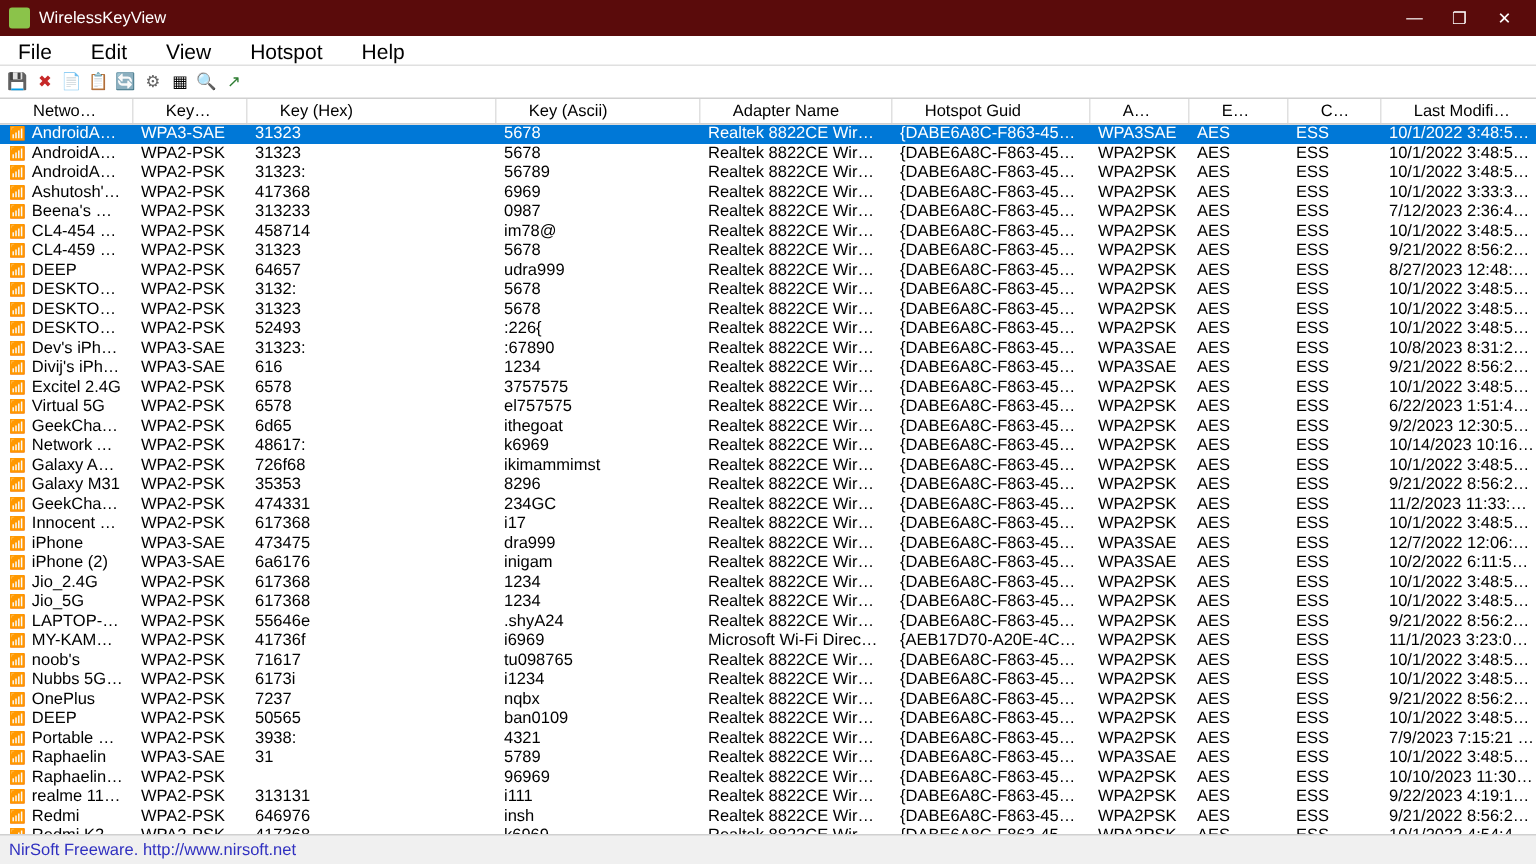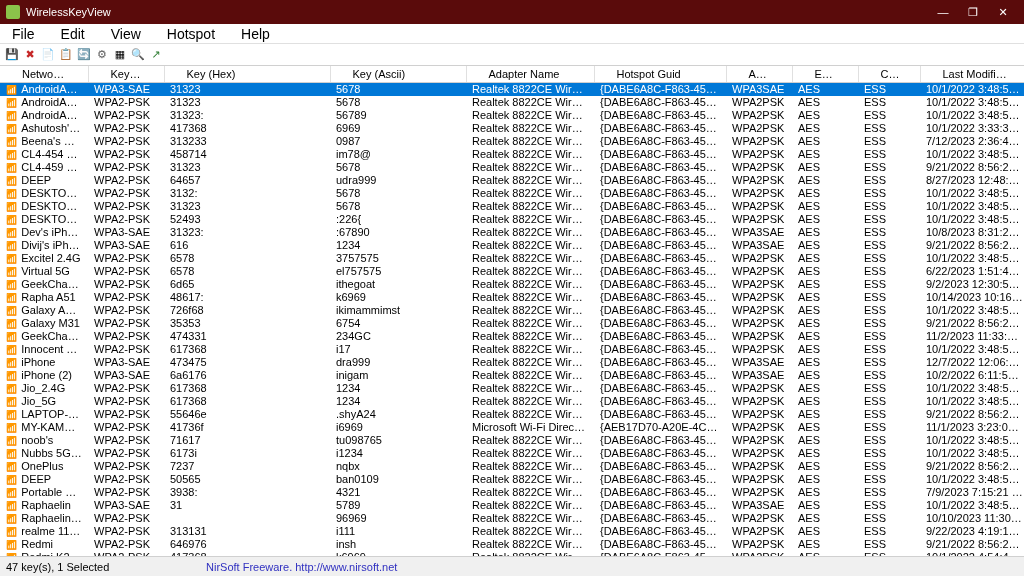--- a/index.html
+++ b/index.html
@@ -260,21 +260,21 @@
           <td class="c2">6d65</td>
           <td class="c3">ithegoat</td>
           <td class="c4">Realtek 8822CE Wireless LAN 802...</td>
           <td class="c5">{DABE6A8C-F863-4567-B609-82EB...</td>
           <td class="c6">WPA2PSK</td>
           <td class="c7">AES</td>
           <td class="c8">ESS</td>
           <td class="c9">9/2/2023 12:30:59 ...</td>
         </tr>
         <tr>
-          <td class="c0">Rapha A51</td>
+          <td class="c0">Network A51</td>
           <td class="c1">WPA2-PSK</td>
           <td class="c2">48617:</td>
           <td class="c3">k6969</td>
           <td class="c4">Realtek 8822CE Wireless LAN 802...</td>
           <td class="c5">{DABE6A8C-F863-4567-B609-82EB...</td>
           <td class="c6">WPA2PSK</td>
           <td class="c7">AES</td>
           <td class="c8">ESS</td>
           <td class="c9">10/14/2023 10:16:5...</td>
         </tr>
@@ -287,21 +287,21 @@
           <td class="c5">{DABE6A8C-F863-4567-B609-82EB...</td>
           <td class="c6">WPA2PSK</td>
           <td class="c7">AES</td>
           <td class="c8">ESS</td>
           <td class="c9">10/1/2022 3:48:51 ...</td>
         </tr>
         <tr>
           <td class="c0">Galaxy M31</td>
           <td class="c1">WPA2-PSK</td>
           <td class="c2">35353</td>
-          <td class="c3">6754</td>
+          <td class="c3">8296</td>
           <td class="c4">Realtek 8822CE Wireless LAN 802...</td>
           <td class="c5">{DABE6A8C-F863-4567-B609-82EB...</td>
           <td class="c6">WPA2PSK</td>
           <td class="c7">AES</td>
           <td class="c8">ESS</td>
           <td class="c9">9/21/2022 8:56:28 ...</td>
         </tr>
         <tr>
           <td class="c0">GeekChamp</td>
           <td class="c1">WPA2-PSK</td>
@@ -516,17 +516,16 @@
           <td class="c6">WPA2PSK</td>
           <td class="c7">AES</td>
           <td class="c8">ESS</td>
           <td class="c9">10/1/2022 4:54:42 ...</td>
         </tr>
       </tbody>
   </table>
 </div>
 
 <div class="statusbar">
-  <div class="statustext">47 key(s), 1 Selected</div>
   <div class="branding">
     <span>NirSoft Freeware. </span><a href="#">http://www.nirsoft.net</a>
   </div>
 </div>
 
 </body></html>

